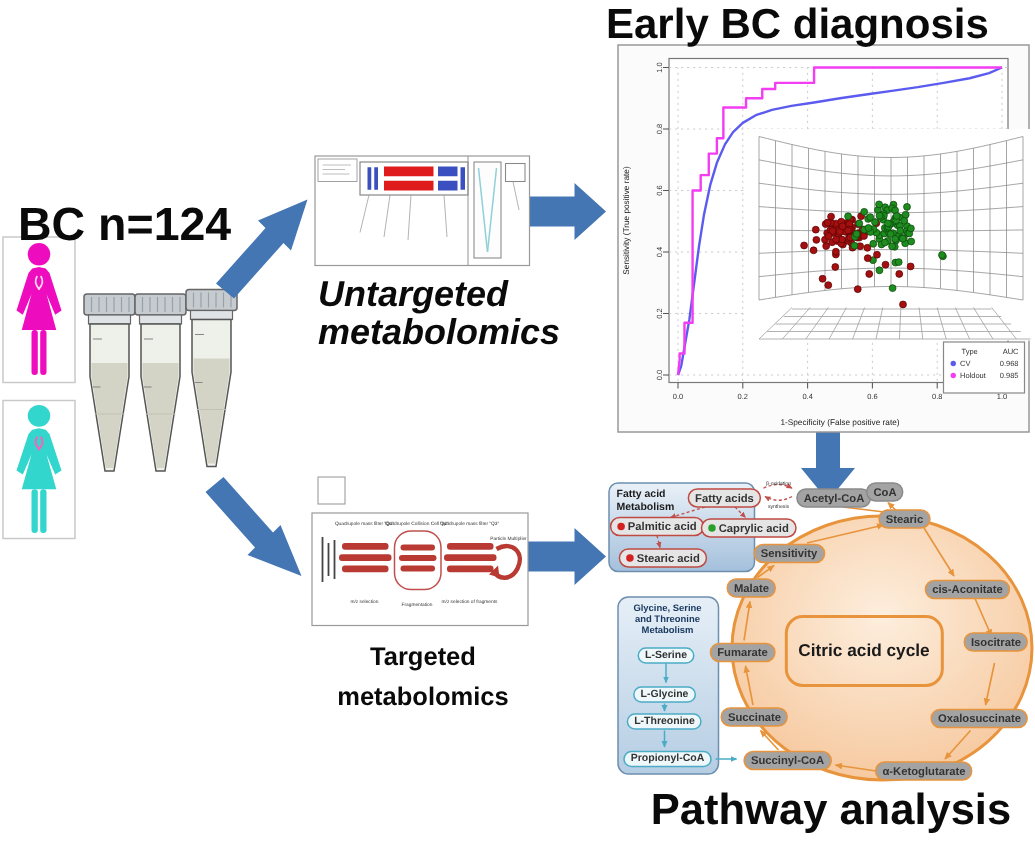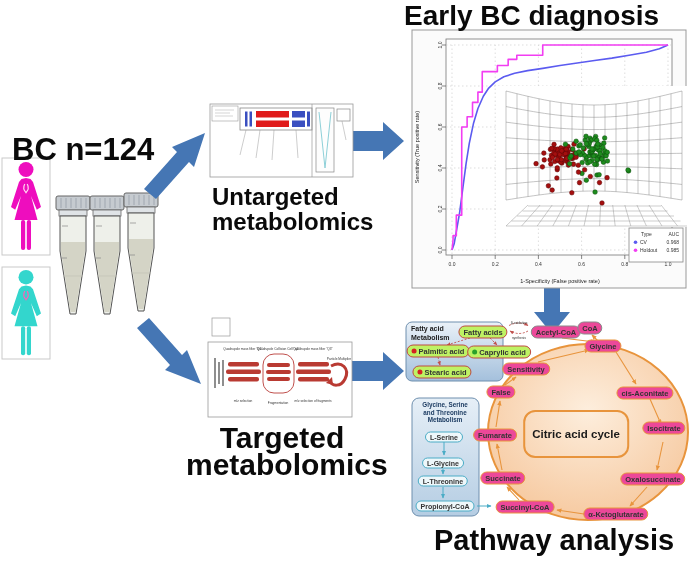--- a/index.html
+++ b/index.html
@@ -1,24 +1,24 @@
 <!DOCTYPE html>
 <html><head>
 <meta charset="utf-8">
 <style>
   html,body{margin:0;padding:0;background:#fff;}
   #canvas{position:relative;width:690px;height:562px;background:#fff;overflow:hidden;
           font-family:"Liberation Sans",sans-serif;}
   #art{position:absolute;left:0;top:0;}
   .bigtxt{position:absolute;font-weight:bold;color:#0a0a0a;white-space:nowrap;}
-  .pill{position:absolute;transform:translate(-50%,-50%);background:#ec4899;border:1.6px solid #e8943c;
+  .pill{position:absolute;transform:translate(-50%,-50%);background:#a3a3a3;border:1.6px solid #e8943c;
         border-radius:9px;padding:1px 4px;font-size:7.5px;font-weight:bold;color:#333;
         white-space:nowrap;display:flex;align-items:center;gap:2px;z-index:5;}
   .pill.gray{border-color:#8a8a8a;}
-  .pill.red{border-color:#bf4a42;background:#bef264;}
+  .pill.red{border-color:#bf4a42;background:#e5e5e5;}
   .pill.teal{border-color:#4bacc6;background:#eef7fa;font-size:7px;border-radius:7px;}
   .pill.big{font-size:11.5px;border-width:2px;border-radius:12px;padding:16px 7px;
             background:transparent;color:#1a1a1a;}
   .dot{width:5px;height:5px;border-radius:50%;display:inline-block;flex:0 0 auto;}
   .dot.dr{background:#d42222;}
   .dot.dg{background:#2aa02a;}
   svg text{font-family:"Liberation Sans",sans-serif;}
   .t32{font-size:3.2px;fill:#333;}
   .t7b{font-size:7px;font-weight:bold;fill:#1a1a1a;}
   .t63b{font-size:6.3px;font-weight:bold;fill:#17375e;}
@@ -456,37 +456,37 @@
       <path d="M438,357 L440,365" class="conn-r"></path>
       <path d="M444,442 L444,455" class="conn-t"></path>
       <path d="M443,469 L443,474" class="conn-t"></path>
       <path d="M443,487 L443,498" class="conn-t"></path>
       <path d="M477,506 L491,506" class="conn-t"></path>
     </g>
   </g>
 </svg>
 
 <div class="bigtxt" style="left:12px;top:132px;font-size:31px;">BC n=124</div>
-<div class="bigtxt" style="left:212px;top:184px;font-size:24px;line-height:25px;">
+<div class="bigtxt" style="left:212px;top:184px;font-size:24px;line-height:25px;font-style:italic;">
   <div>Untargeted</div>
   <div>metabolomics</div>
 </div>
-<div class="bigtxt" style="left:186px;top:424px;width:192px;text-align:center;font-size:30px;line-height:27px;">
+<div class="bigtxt" style="left:186px;top:424px;width:192px;text-align:center;font-size:17px;line-height:27px;">
   <div>Targeted</div>
   <div>metabolomics</div>
 </div>
 <div class="bigtxt" style="left:404px;top:0px;font-size:28px;">Early BC diagnosis</div>
 <div class="bigtxt" style="left:418px;top:524px;width:272px;text-align:center;font-size:29px;">Pathway analysis</div>
 
 <div class="pill big" style="left:576px;top:434px">Citric acid cycle</div>
 <div class="pill gray" style="left:556px;top:332px">Acetyl-CoA</div>
 <div class="pill gray" style="left:590px;top:328px">CoA</div>
-<div class="pill" style="left:603px;top:346px">Glycine</div>
+<div class="pill" style="left:603px;top:346px">Stearic</div>
 <div class="pill" style="left:526px;top:369px">Sensitivity</div>
-<div class="pill" style="left:501px;top:392px">False</div>
+<div class="pill" style="left:501px;top:392px">Malate</div>
 <div class="pill" style="left:645px;top:393px">cis-Aconitate</div>
 <div class="pill" style="left:495px;top:435px">Fumarate</div>
 <div class="pill" style="left:664px;top:428px">Isocitrate</div>
 <div class="pill" style="left:503px;top:478px">Succinate</div>
 <div class="pill" style="left:653px;top:479px">Oxalosuccinate</div>
 <div class="pill" style="left:525px;top:507px">Succinyl-CoA</div>
 <div class="pill" style="left:616px;top:514px">α-Ketoglutarate</div>
 <div class="pill red" style="left:483px;top:332px">Fatty acids</div>
 <div class="pill red" style="left:438px;top:351px">
   <span class="dot dr"></span>

